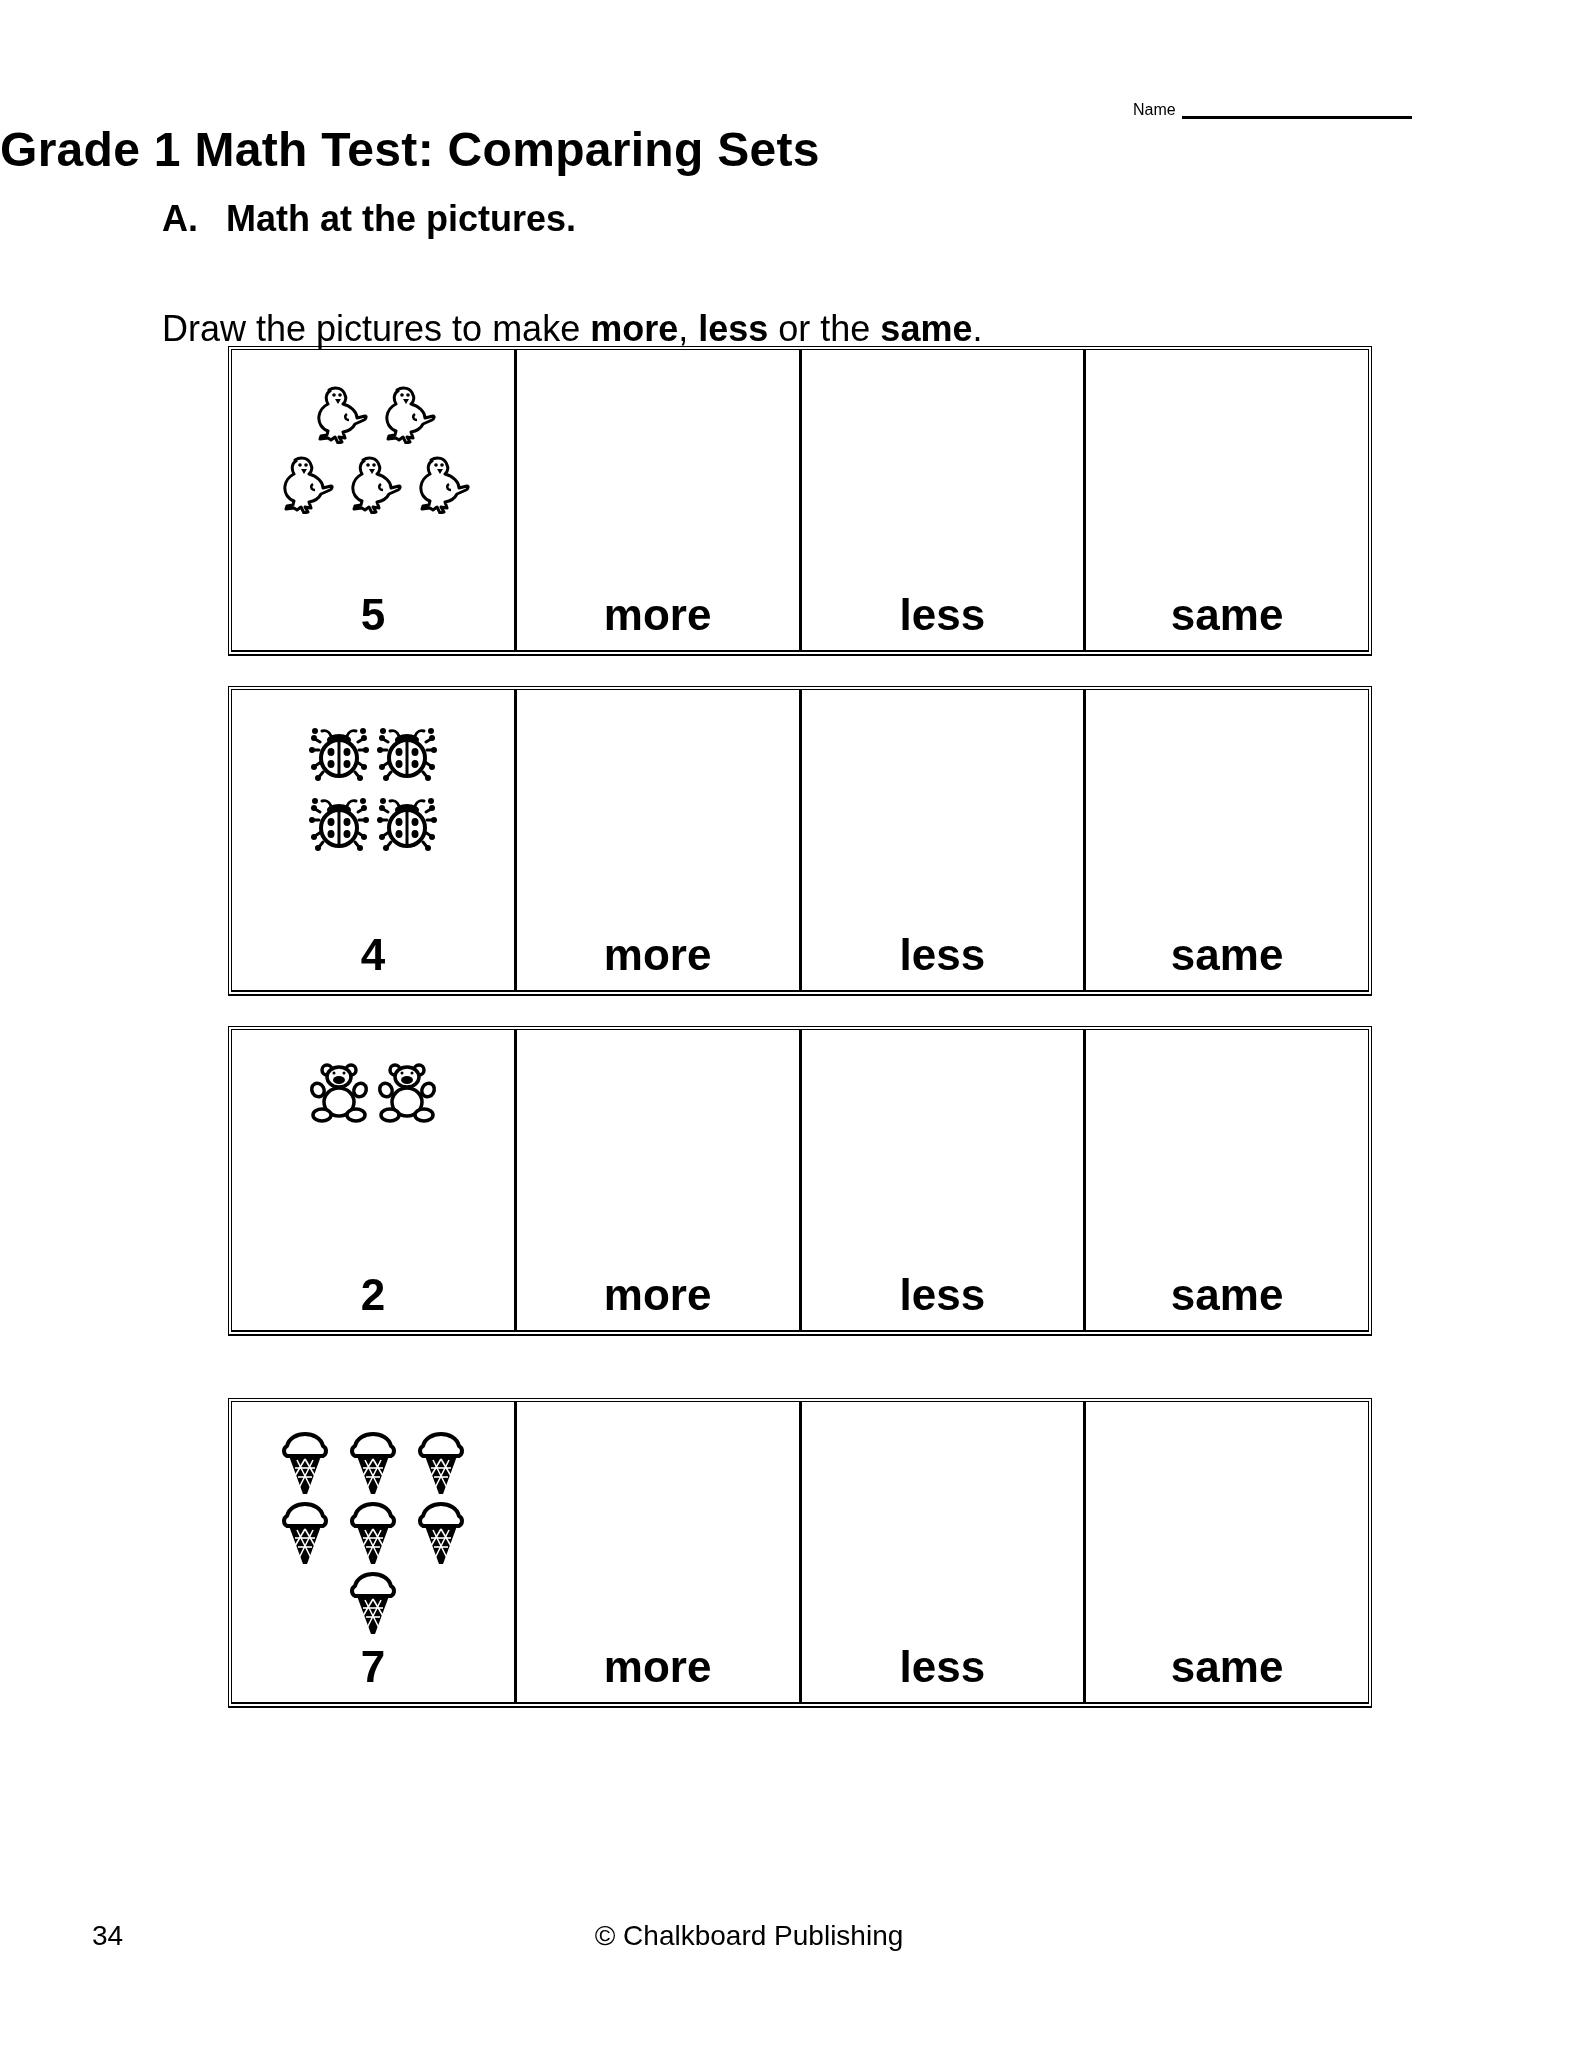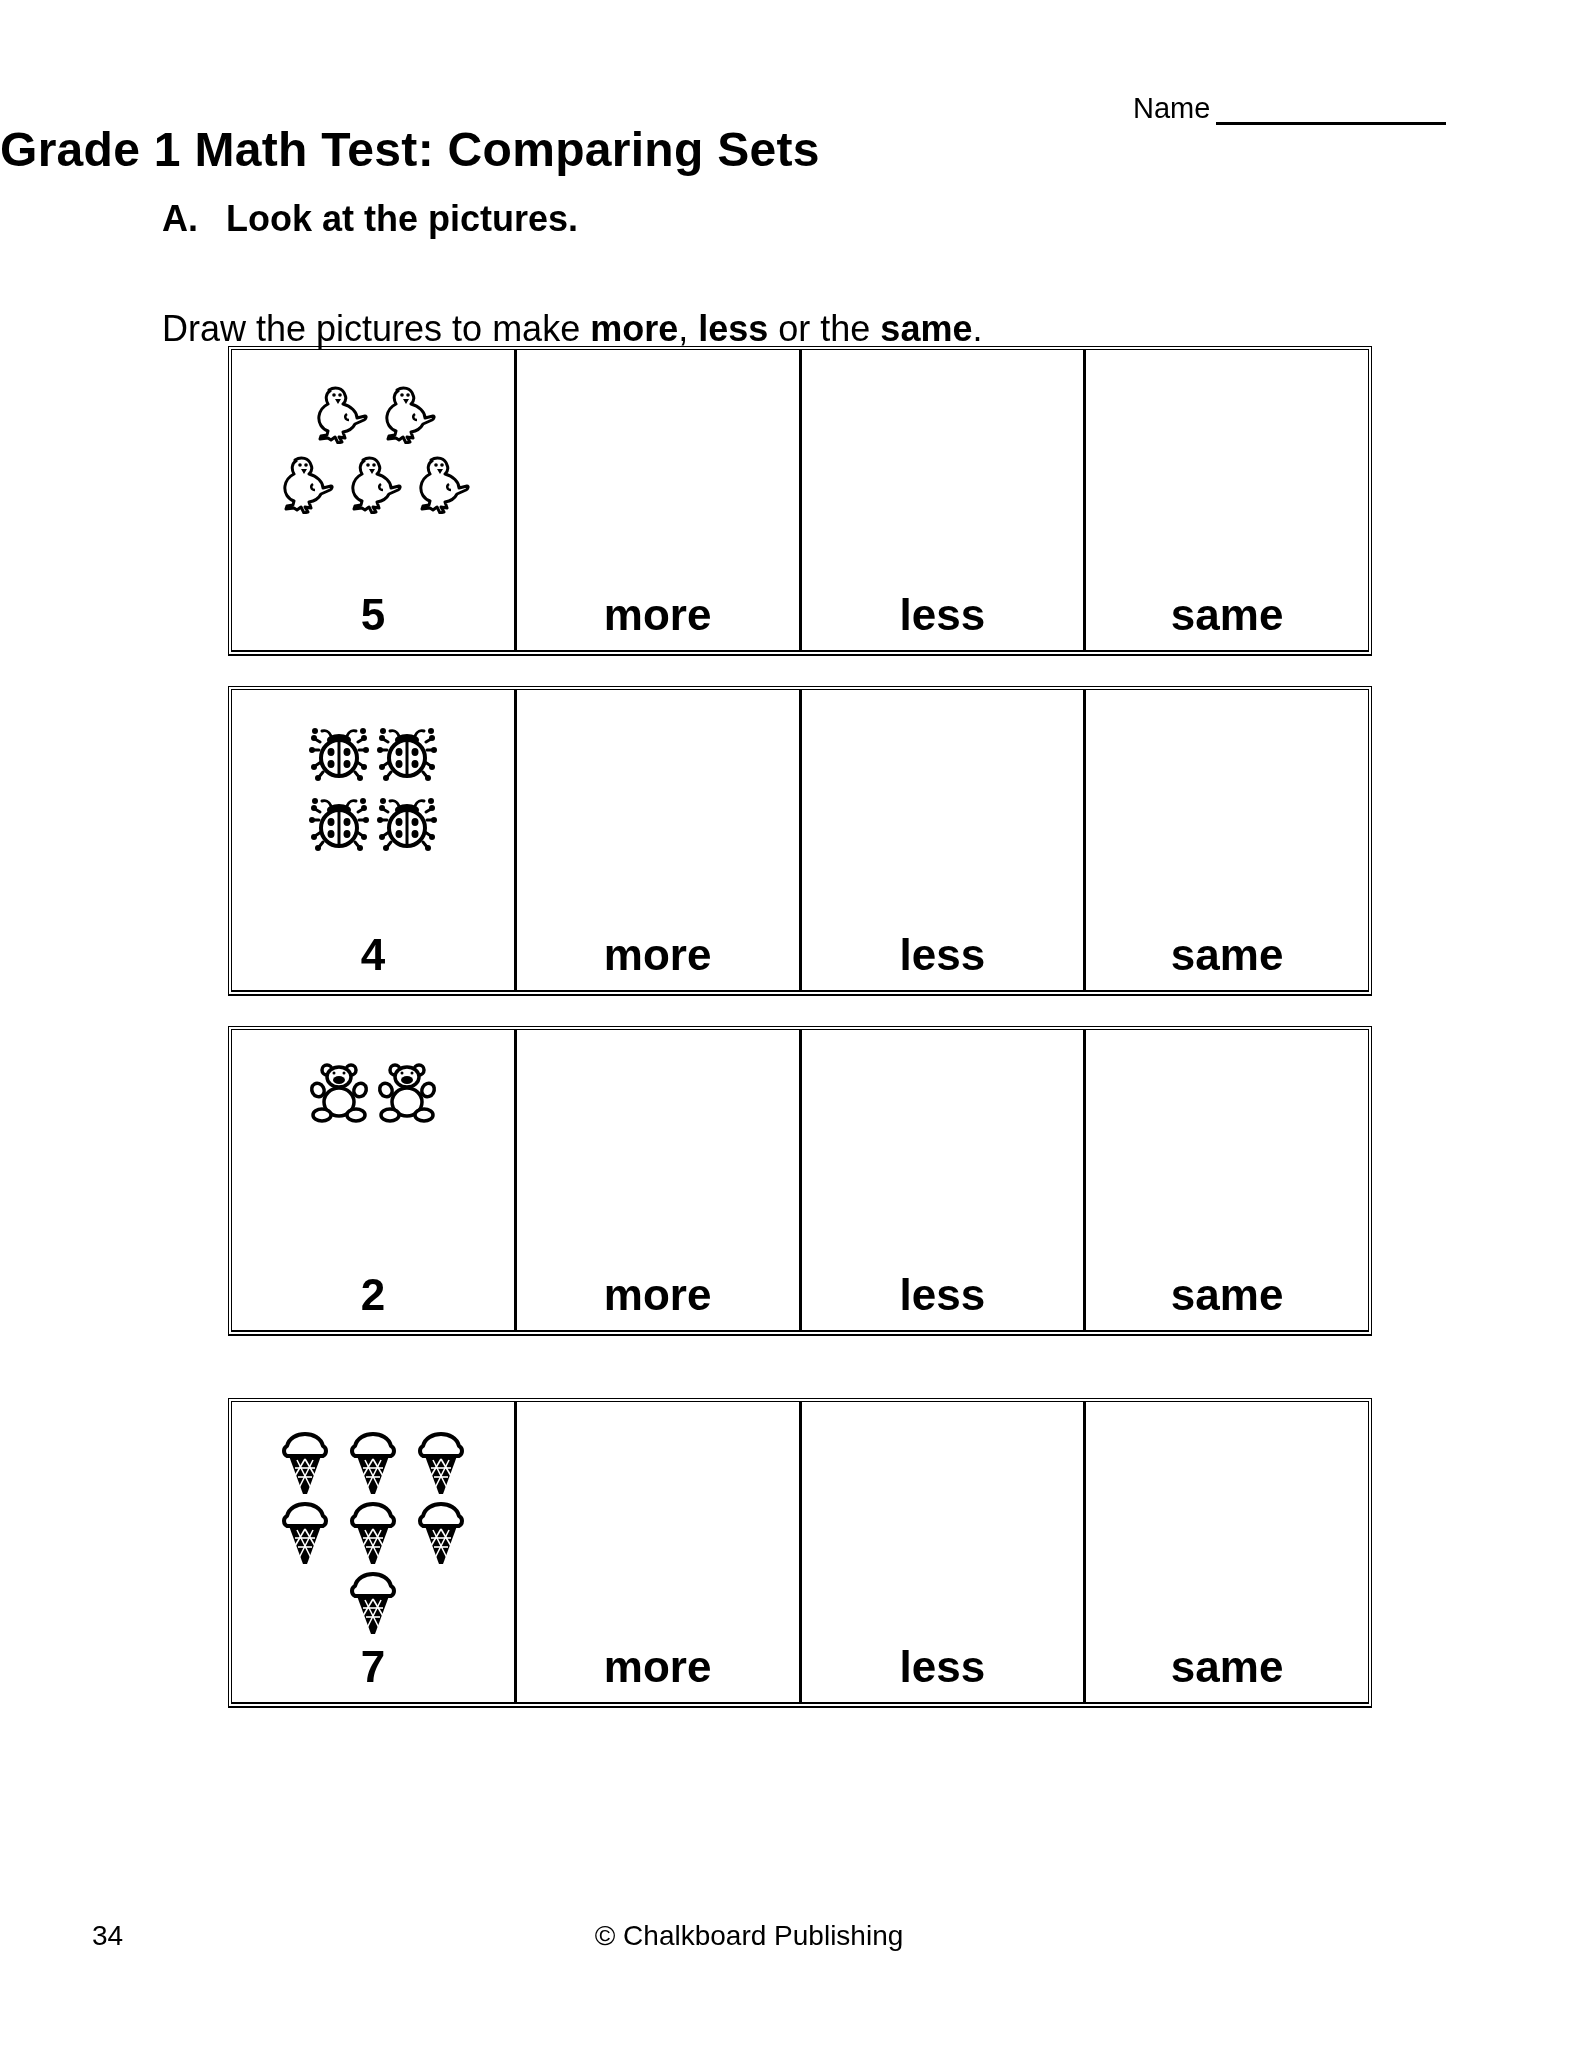--- a/index.html
+++ b/index.html
@@ -1,18 +1,18 @@
 <!DOCTYPE html>
 <html><head>
 <meta charset="utf-8">
 <style>
   html, body { margin:0; padding:0; background:#fff; }
   body { width:1583px; height:2048px; position:relative; overflow:hidden;
          font-family:"Liberation Sans", sans-serif; color:#000; }
-  .name-line { position:absolute; left:1133px; top:92px; font-size:29px; display:flex; align-items:flex-end; }
+  .name-line { position:absolute; left:1133px; top:92px; font-size:16px; display:flex; align-items:flex-end; }
   .name-line .blank { display:inline-block; width:230px; border-bottom:3px solid #000; margin-left:6px; height:24px; }
   .title { position:absolute; left:0; width:1583px; top:122px; font-size:48px; font-weight:bold; letter-spacing:0.3px; }
   .section { position:absolute; left:162px; top:198px; font-size:36px; font-weight:bold; }
   .section .letter { display:inline-block; width:64px; }
   .instr { position:absolute; left:162px; top:260px; font-size:36px;margin-top:48px; }
   .instr b { font-weight:bold; }
   .row { position:absolute; left:228px; width:1144px; height:310px; display:flex;
          border:4px double #000; box-sizing:border-box; border-bottom-width:6px; }
   .cell { flex:1; border-right:3px solid #000; position:relative; box-sizing:border-box; }
   .cell:last-child { border-right:none; }
@@ -27,21 +27,21 @@
 <body>
 
 <div class="name-line">
   <span>Name</span>
   <span class="blank"></span>
 </div>
 
 <div class="title">Grade 1 Math Test: Comparing Sets</div>
 
 <div class="section">
-  <span class="letter">A.</span><span>Look at the pictures.</span>
+  <span class="letter">A.</span><span>Math at the pictures.</span>
 </div>
 
 <div class="instr">
   <span>Draw the pictures to make </span><b>more</b><span>, </span><b>less</b><span> or the </span><b>same</b><span>.</span>
 </div>
 
 <svg width="0" height="0" style="position:absolute">
   <defs>
     <symbol id="chick" viewBox="0 0 64 64">
       <path d="M22 10c6-4 14-2 16 5 2 4 0 7-2 9 8 2 14 8 14 14l8-2c2 0 1 3-1 4l-9 4c-2 4-6 7-12 8l2 6-6-1 3 5-4 1-3-6-4 3-3-2-8 1 1-3 6-1 1-4c-6-2-10-8-9-15 1-6 5-10 9-12-3-5-2-11 2-13z" fill="#fff" stroke="#000" stroke-width="3" stroke-linejoin="round"></path>

